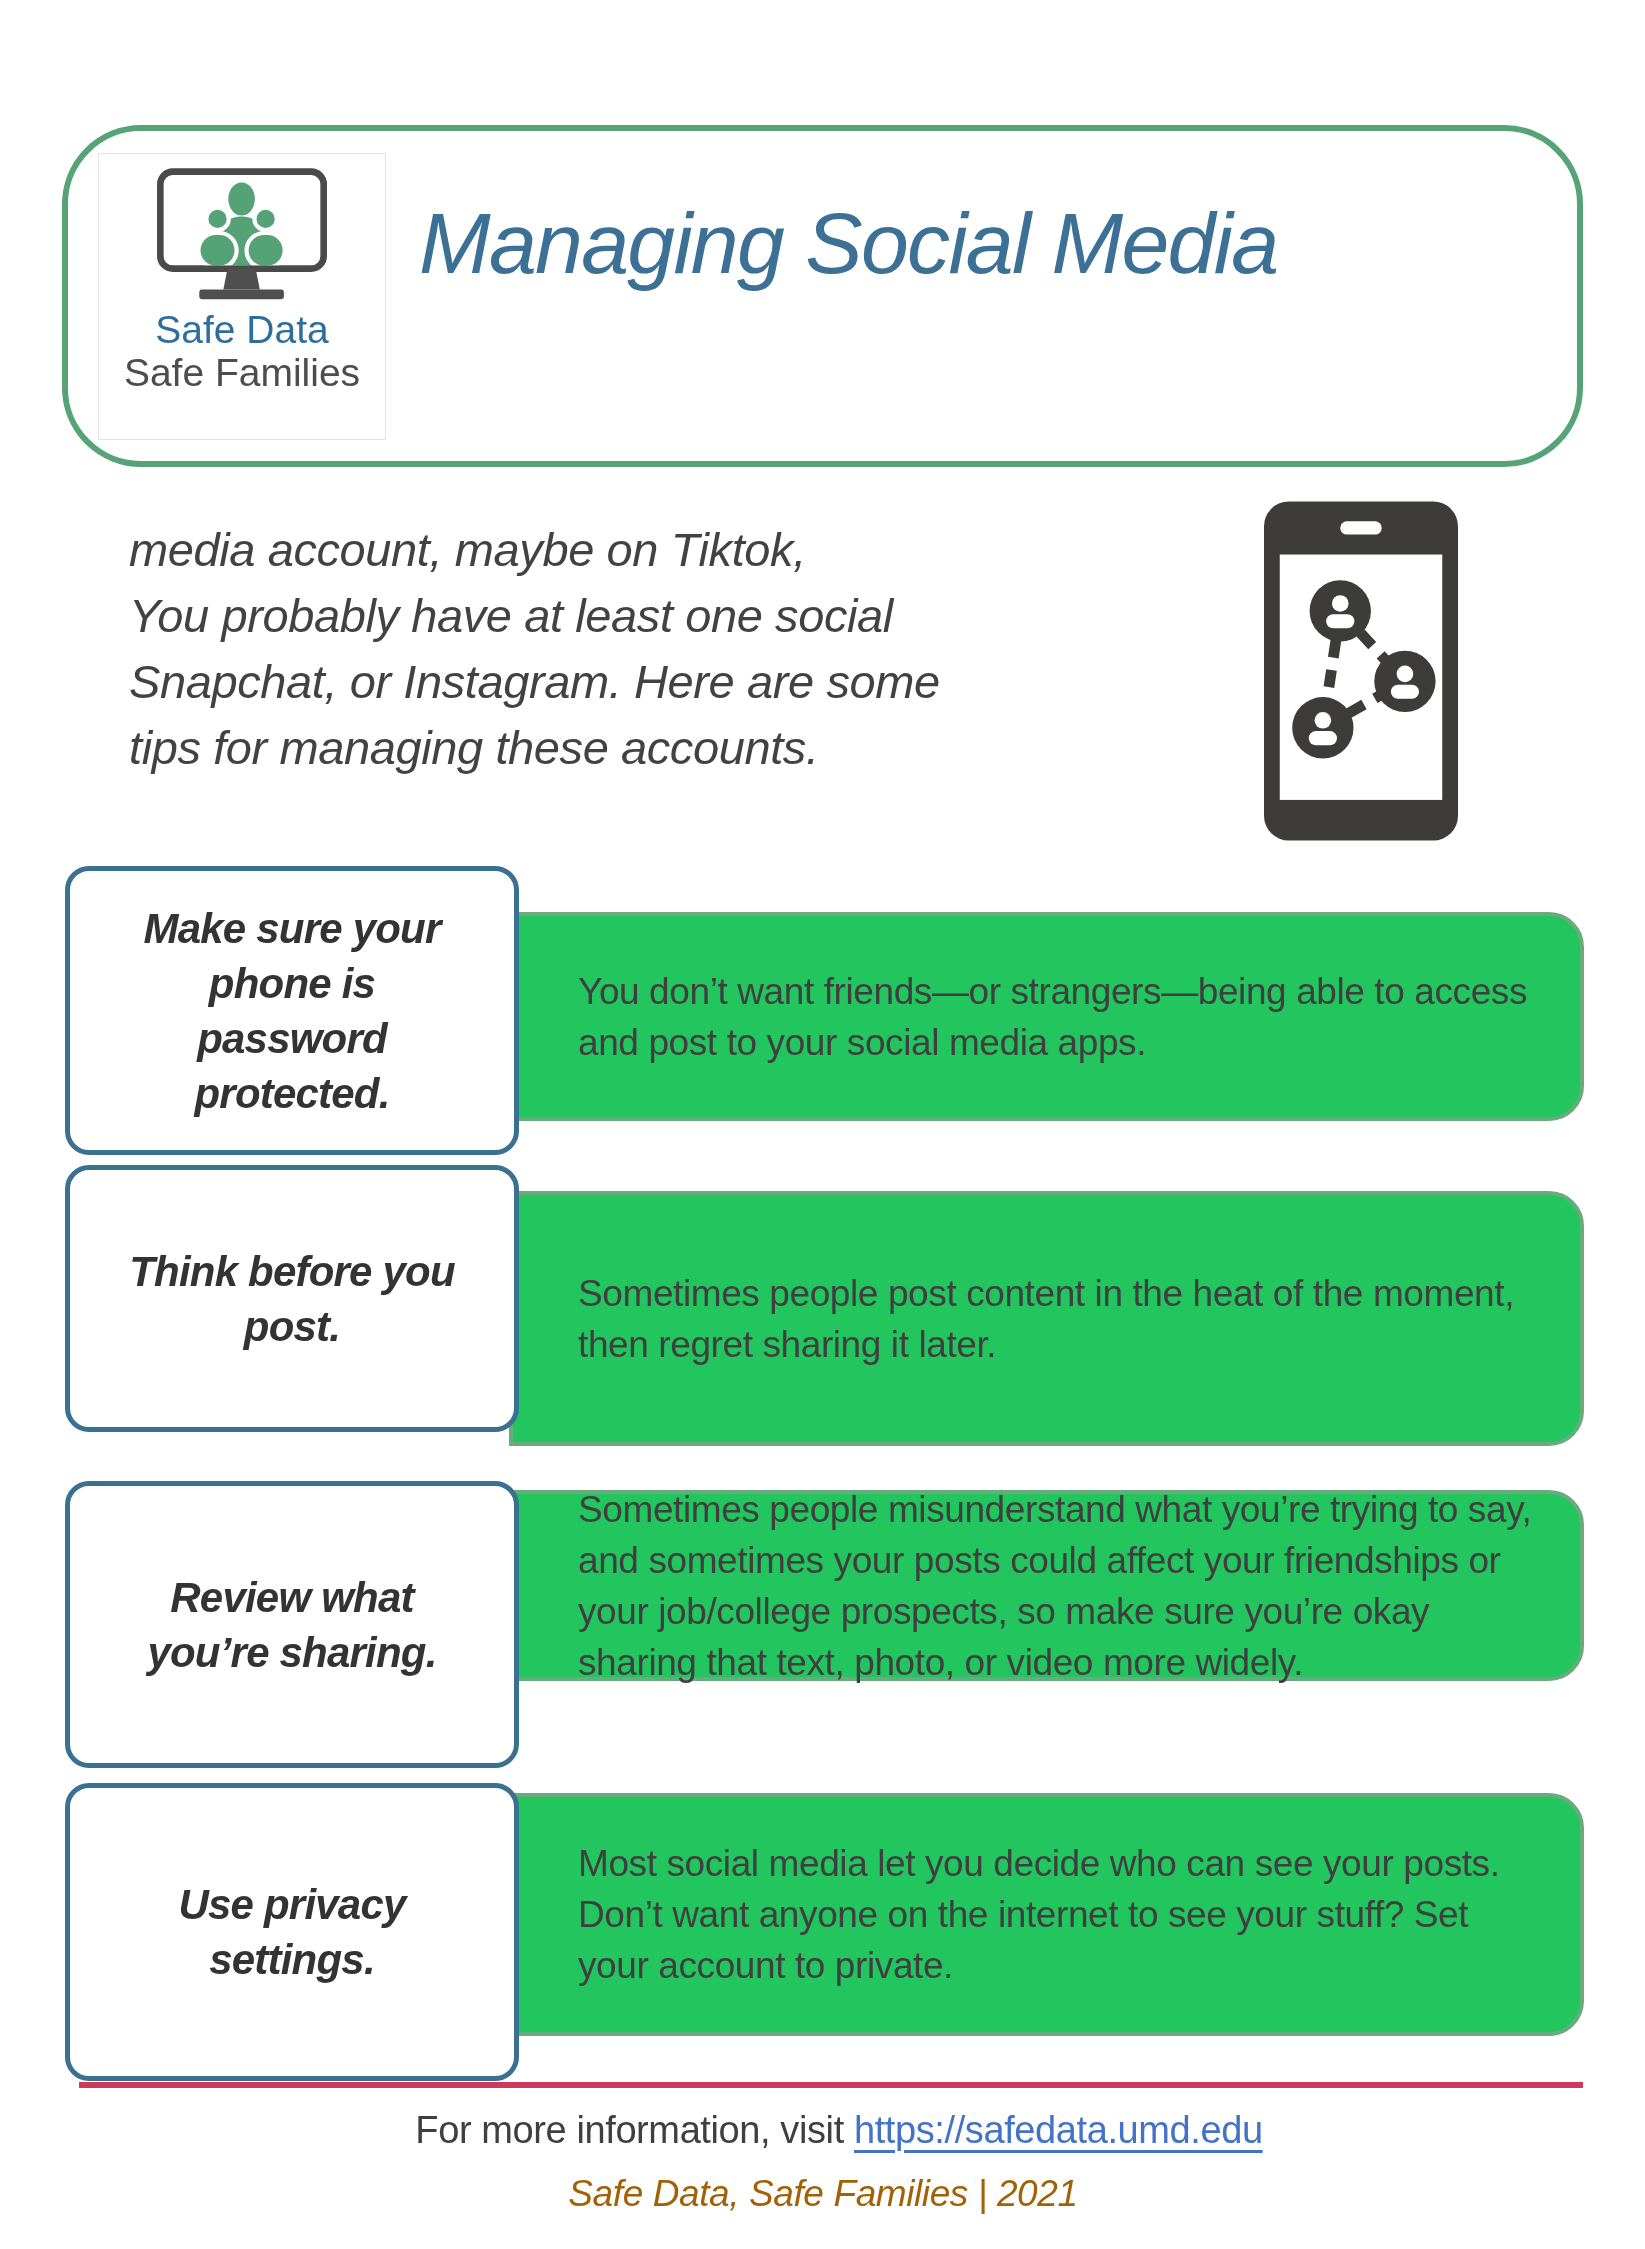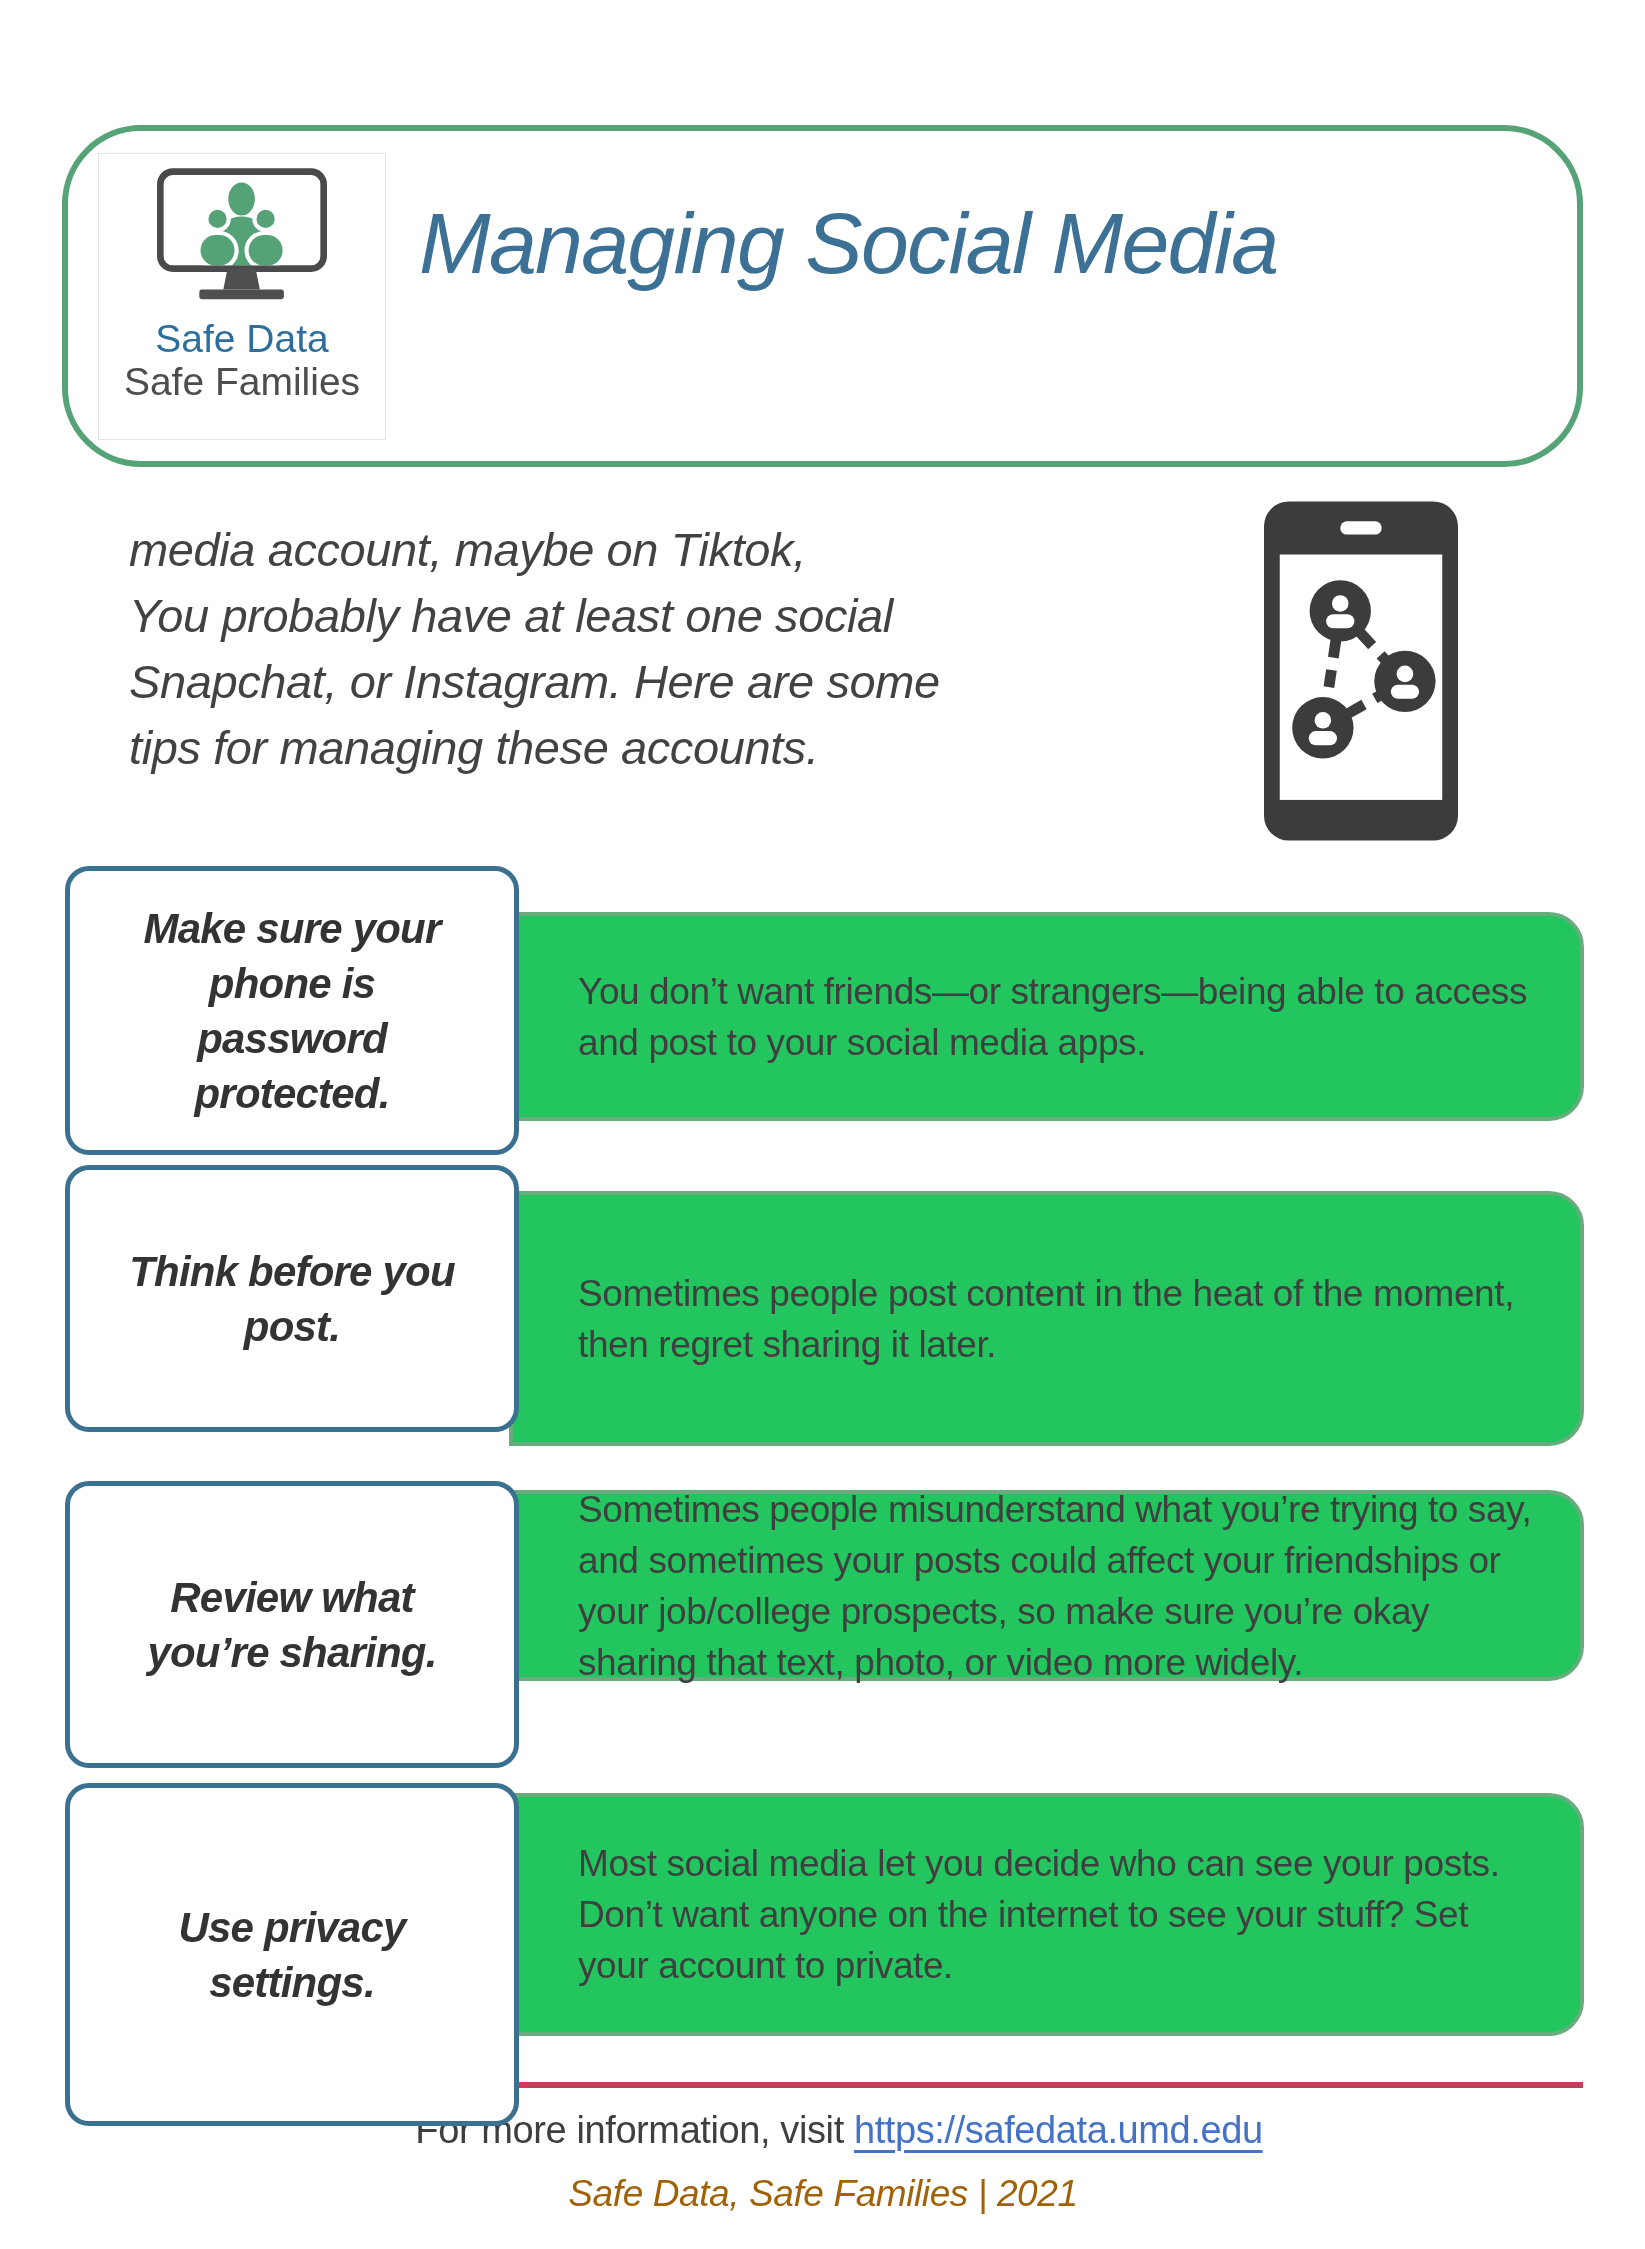--- a/index.html
+++ b/index.html
@@ -11,21 +11,21 @@
   .header-box {
     position:absolute; left:62px; top:125px; width:1521px; height:342px;
     border:6.6px solid #56a377; border-radius:79px; background:#fff;
   }
   .logo-card {
     position:absolute; left:30px; top:22.4px; width:288px; height:287px;
     background:#fff; border:1.7px solid #e4e4e4;
     display:flex; flex-direction:column; align-items:center;
   }
   .logo-card svg { margin-top:13.3px; }
-  .logo-line1 { font-size:39px; color:#2e6e9d; line-height:43px; margin-top:14px; }
+  .logo-line1 { font-size:39px; color:#2e6e9d; line-height:43px; margin-top:5px; }
   .logo-line2 { font-size:39px; color:#4d4d4d; line-height:43px; }
   .title-block { position:absolute; left:351px; top:43px; width:1114px; }
   .title {
     font-size:110px; font-weight:bold; color:#3c7195; line-height:110px;
     letter-spacing:-2.5px; white-space:nowrap;
   }
   .subtitle {
     font-size:86px; font-style:italic; font-weight:normal; color:#3c7195;
     line-height:98px; margin-top:20px; letter-spacing:-1.7px; white-space:nowrap;
   }
@@ -151,21 +151,21 @@
   <div class="tip-green" style="top:1490px; height:191px;">
     <p>Sometimes people misunderstand what you’re trying to say, and sometimes your posts could affect your friendships or your job/college prospects, so make sure you’re okay sharing that text, photo, or video more widely.</p>
   </div>
   <div class="tip-blue" style="top:1481px; height:287px;">
     <p>Review what you’re sharing.</p>
   </div>
 
   <div class="tip-green" style="top:1793px; height:243px;">
     <p>Most social media let you decide who can see your posts. Don’t want anyone on the internet to see your stuff?  Set your account to private.</p>
   </div>
-  <div class="tip-blue" style="top:1783px; height:343px;">
+  <div class="tip-blue" style="top:1783px; height:298px;">
     <p>Use privacy settings.</p>
   </div>
 
   <div class="footer-rule"></div>
   <div class="footer-info">
     <span>For more information, visit </span><a href="#">https://safedata.umd.edu</a>
   </div>
   <div class="footer-credit">Safe Data, Safe Families | 2021</div>
 
 </div>

